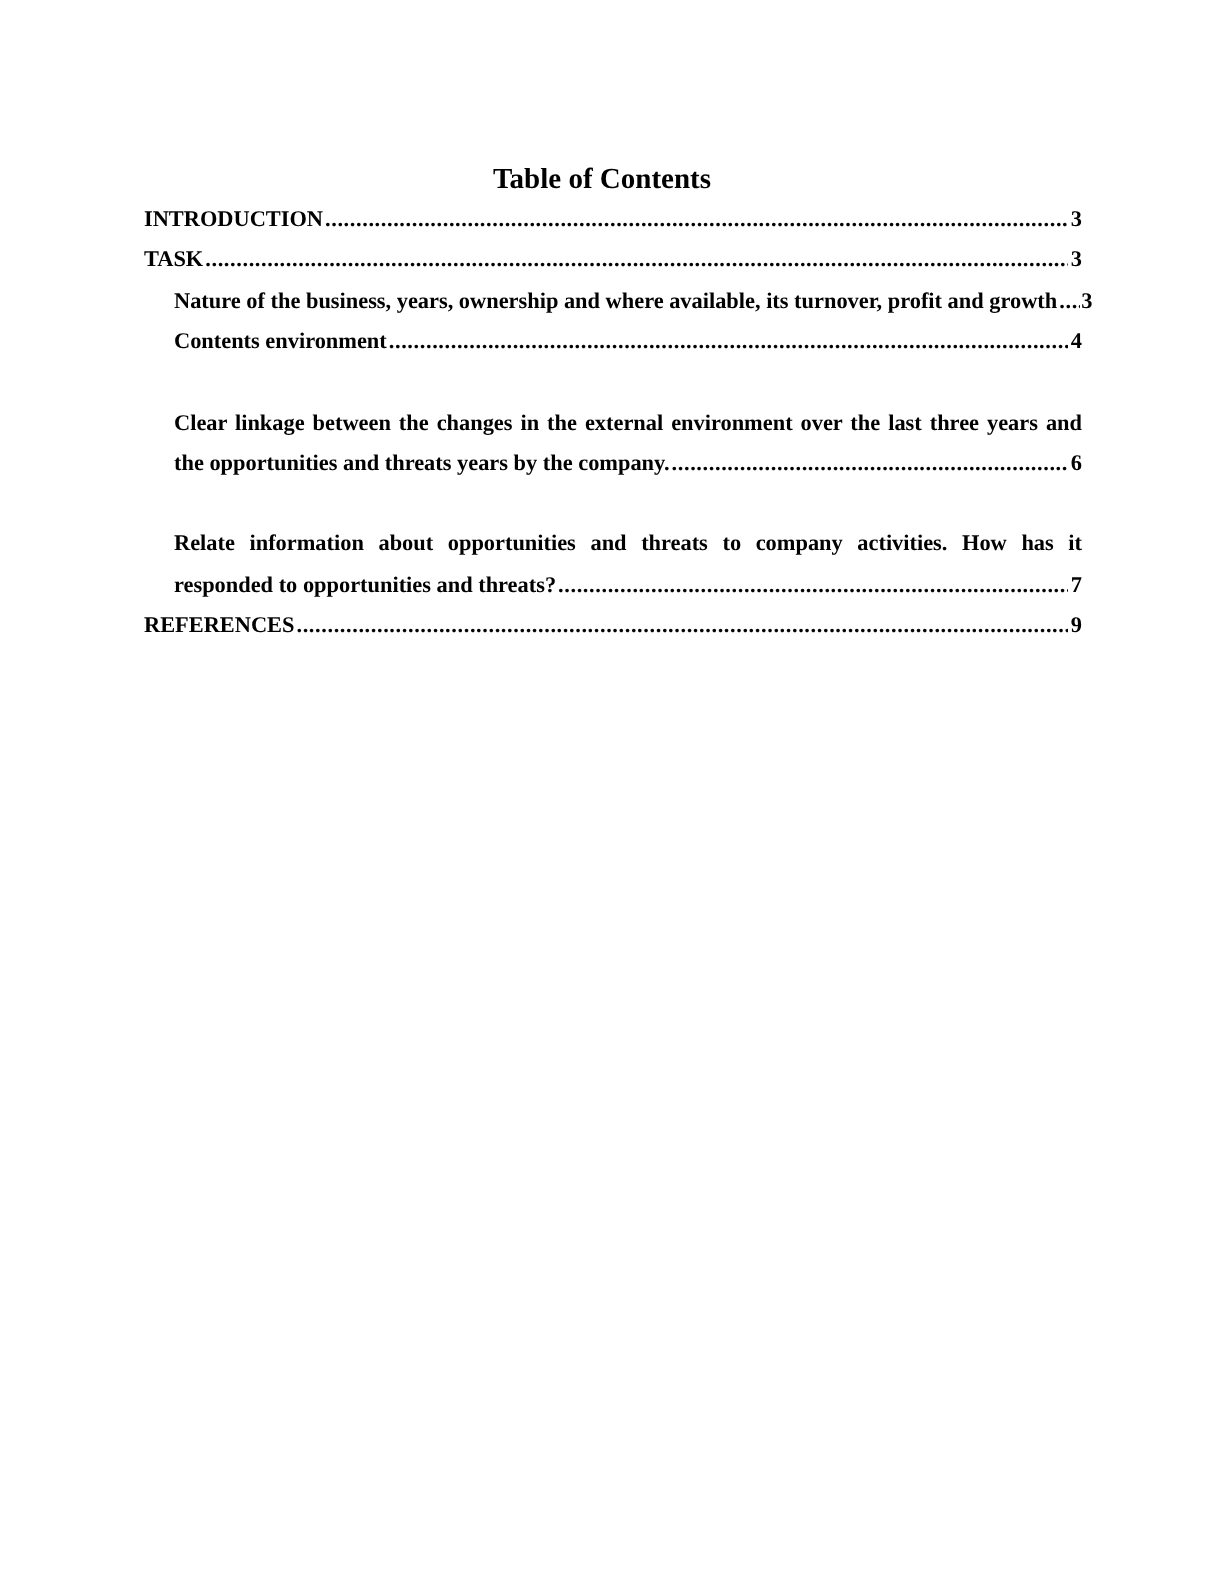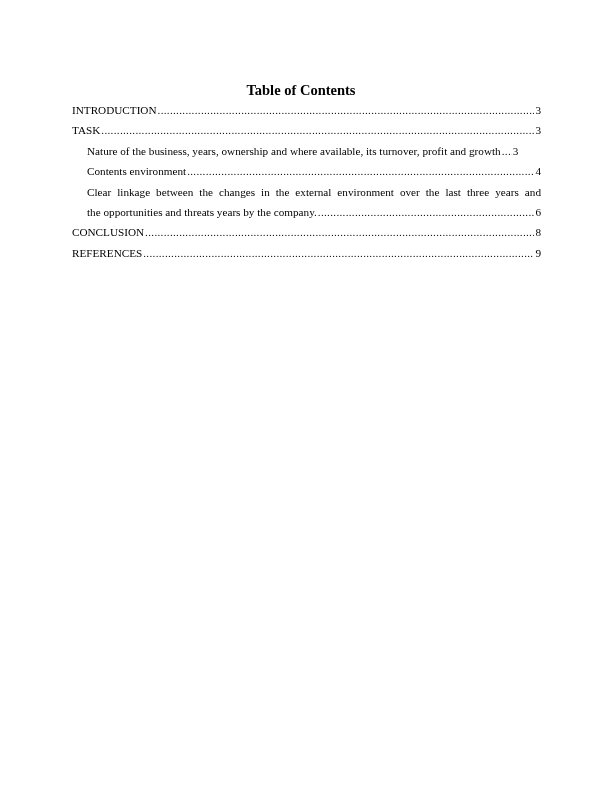--- a/index.html
+++ b/index.html
@@ -1,28 +1,28 @@
 <!DOCTYPE html>
 <html><head>
   <meta charset="utf-8">
   <style>
     html, body { margin: 0; padding: 0; background: #ffffff; }
     body { width: 612px; height: 792px; position: relative; overflow: hidden;
            font-family: "Liberation Serif", serif; color: #000; }
     .title { position: absolute; top: 71px; left: 0; width: 602px; text-align: center;
              font-weight: bold; font-size: 14.5px; margin-top: 11px; }
-    .toc { position: absolute; top: 100px; left: 72px; width: 469px; font-size: 11.2px; }
+    .toc { position: absolute; top: 100px; left: 72px; width: 469px; font-size: 11.2px; font-weight: bold; }
     .entry { position: relative; line-height: 20.4px; }
     .entry.l2 { padding-left: 15px; }
     .row { display: flex; align-items: baseline; white-space: nowrap; }
     .row .label { flex: 0 0 auto; }
     .row .dots { flex: 1 1 auto; overflow: hidden; white-space: nowrap; margin: 0 1px; }
     .row .dots::before { content: "........................................................................................................................................................................................................................................................"; letter-spacing: 0.3px; }
     .row .page { flex: 0 0 auto; }
-    .just { text-align: justify; text-align-last: justify; white-space: normal; }
+    .just { text-align: justify; text-align-last: justify; white-space: normal; margin-top: 20px; }
   </style>
 </head>
 <body>
 
 <div class="title">Table of Contents</div>
 
 <div class="toc">
   <div class="entry l1">
     <div class="row">
       <span class="label">INTRODUCTION </span>
@@ -52,25 +52,26 @@
     </div>
   </div>
   <div class="entry l2">
     <div class="just">Clear linkage between the changes in the external environment over the last three years and</div>
     <div class="row">
       <span class="label">the opportunities and threats years by the company. </span>
       <span class="dots"></span>
       <span class="page">6</span>
     </div>
   </div>
-  <div class="entry l1">
+  <div class="entry l2">
+    <div class="just">Relate information about opportunities and threats to company activities. How has it</div>
     <div class="row">
-      <span class="label">CONCLUSION </span>
+      <span class="label">responded to opportunities and threats?</span>
       <span class="dots"></span>
-      <span class="page">8</span>
+      <span class="page">7</span>
     </div>
   </div>
   <div class="entry l1">
     <div class="row">
       <span class="label">REFERENCES</span>
       <span class="dots"></span>
       <span class="page">9</span>
     </div>
   </div>
 </div>

